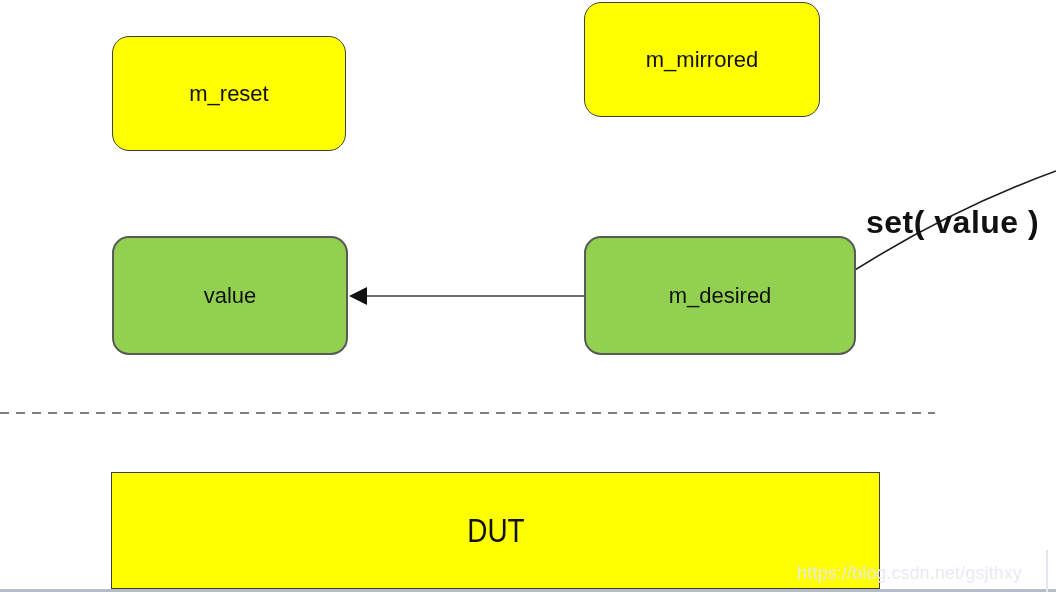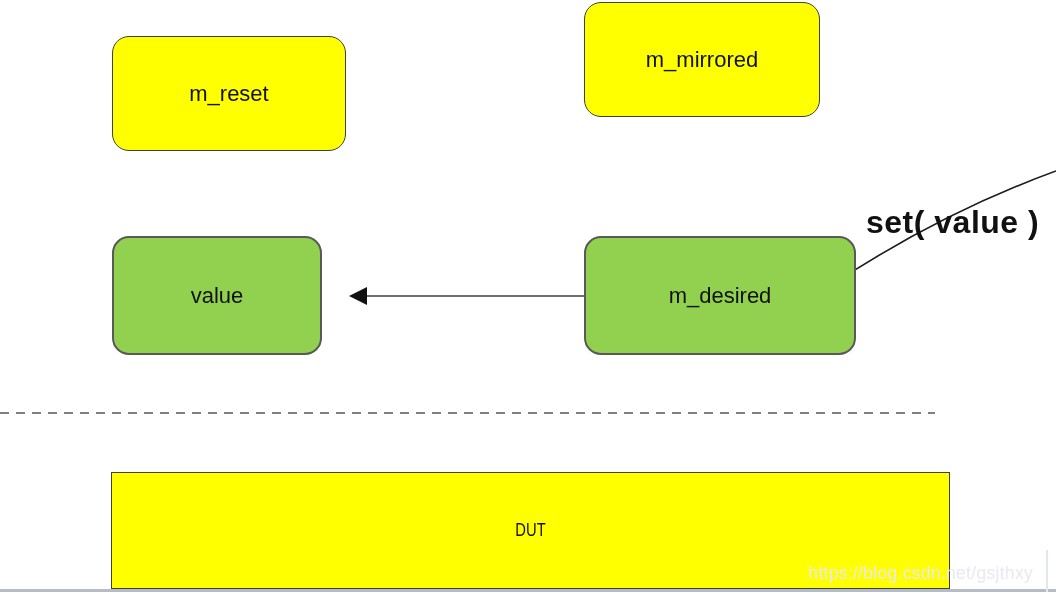--- a/index.html
+++ b/index.html
@@ -36,28 +36,28 @@
   .node.yellow {
     background: #ffff00;
     border: 1.5px solid #3f3f3f;
   }
   .node.green {
     background: #92d050;
     border: 2px solid #595959;
   }
   .node-mreset    { left: 112px; top: 2px;   width: 234px; height: 115px; margin-top: 34px; }
   .node-mmirrored { left: 584px; top: 2px;   width: 236px; height: 115px; }
-  .node-value     { left: 112px; top: 236px; width: 210px; height: 119px; }
+  .node-value     { left: 112px; top: 236px; width: 236px; height: 119px; }
   .node-mdesired  { left: 584px; top: 236px; width: 272px; height: 119px; }
   .node-dut {
-    left: 111px; top: 472px; width: 839px; height: 117px;
+    left: 111px; top: 472px; width: 769px; height: 117px;
     background: #ffff00;
     border: 1.5px solid #3f3f3f;
     border-radius: 0;
-    font-size: 18px;
+    font-size: 34px;
   }
   .node-dut .dut-label {
     display: inline-block;
     transform: scaleX(0.82);
   }
   .set-call-label {
     position: absolute;
     left: 866px; top: 204px;
     z-index: 3;
     font-size: 32px;
@@ -70,21 +70,21 @@
     left: 0; top: 589px;
     width: 1056px; height: 3px;
     background: #b5bcc8;
     z-index: 4;
   }
   .watermark {
     position: absolute;
     right: 8px; top: 550px;
     display: flex;
     align-items: flex-end;
-    gap: 13px;
+    gap: 24px;
     z-index: 5;
   }
   .watermark-text {
     color: #e8e9f1;
     font-size: 17.5px;
     line-height: 22px;
     padding-bottom: 8px;
     letter-spacing: 0.3px;
   }
   .watermark-bar {

